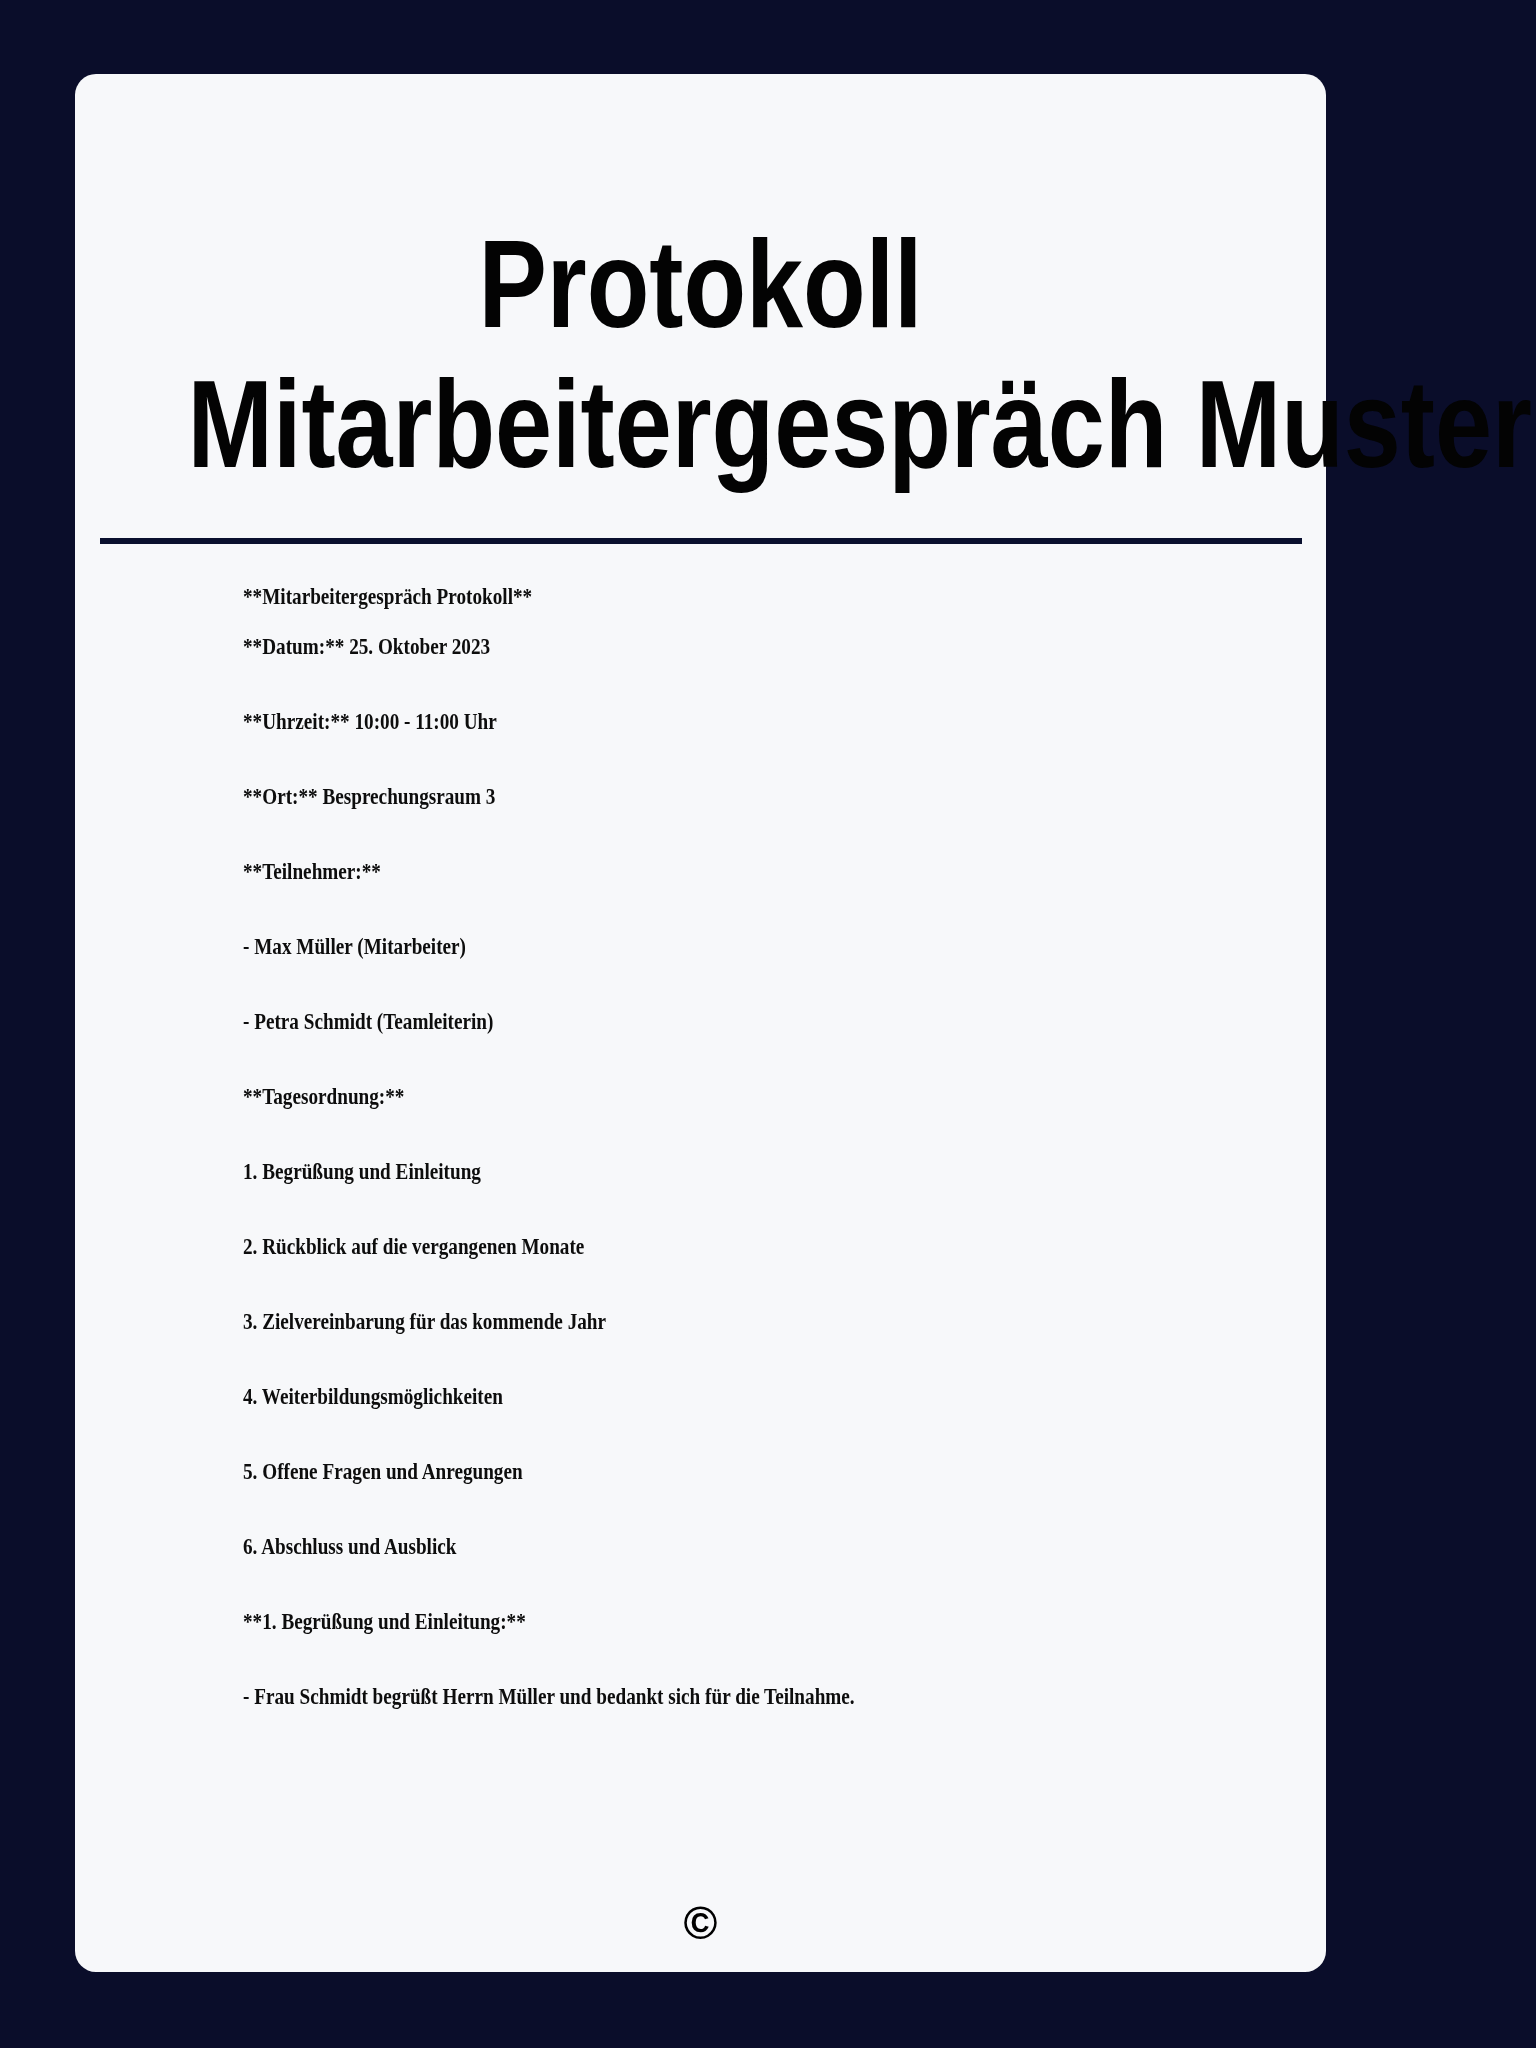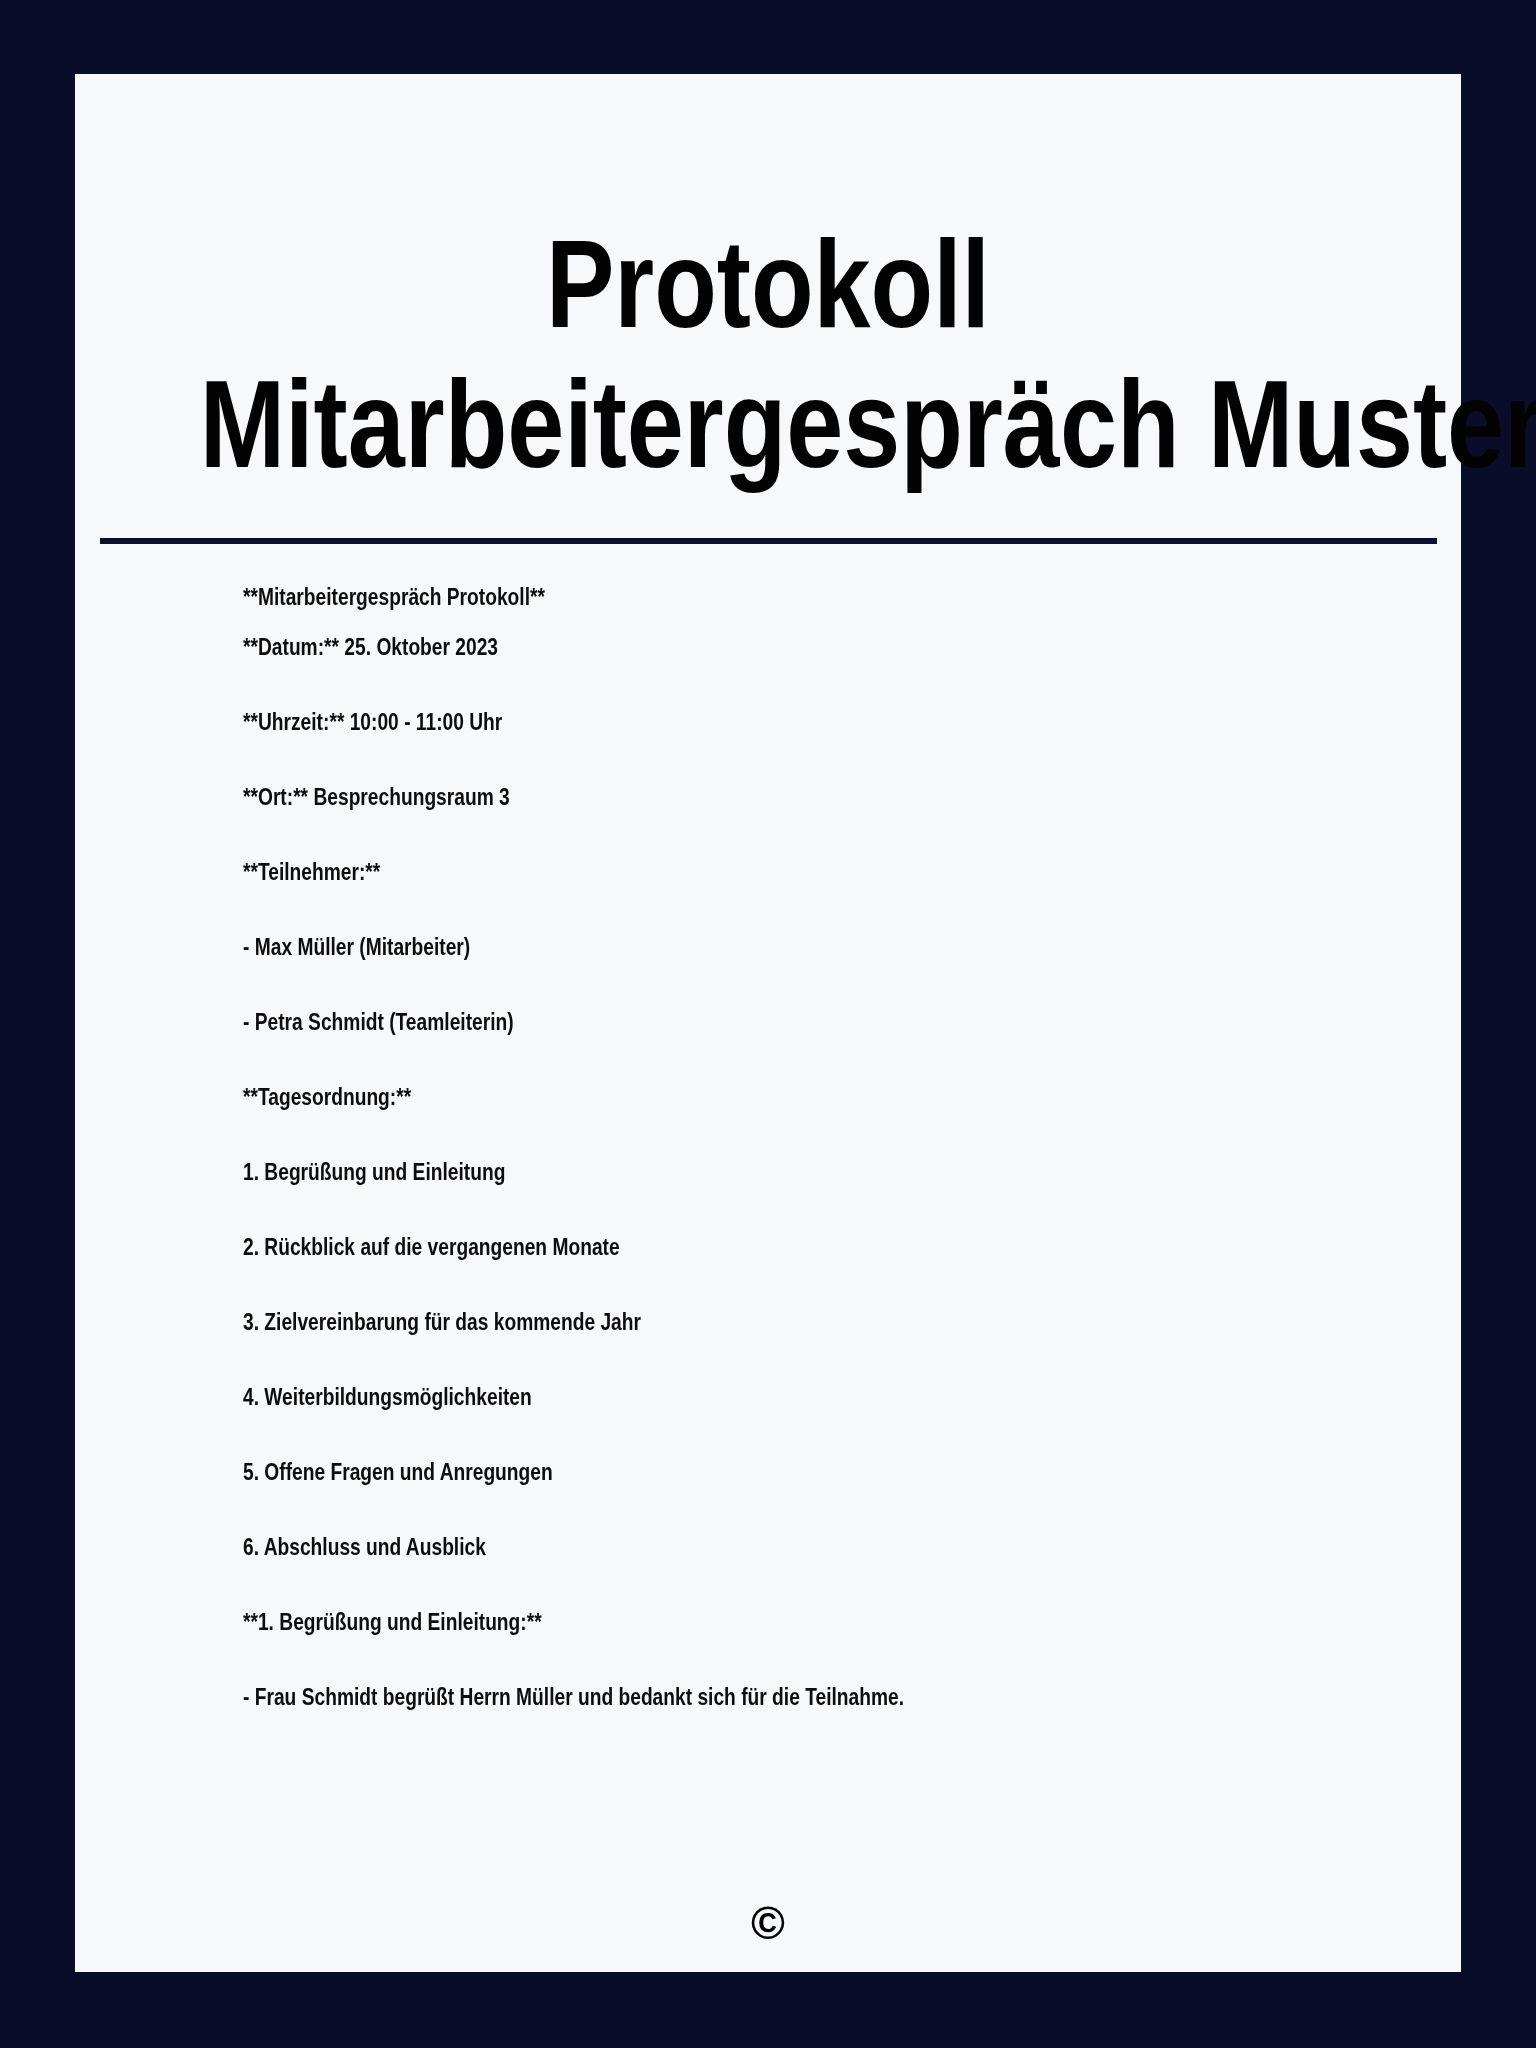--- a/index.html
+++ b/index.html
@@ -13,22 +13,23 @@
   html,body{
     margin:0;padding:0;
     width:1536px;height:2048px;
     background:var(--frame);
     overflow:hidden;
     font-family:"Liberation Sans", sans-serif;
   }
   .page{
     position:absolute;
     left:75px;top:74px;
-    width:1386px;height:1898px;
+    width:1251px;height:1898px;
     background:var(--page);
+    border-radius:21px;
   }
   .doc-title{
     margin:0;
     padding-top:140px;
     text-align:center;
     font-size:125px;
     line-height:140px;
     font-weight:bold;
     color:var(--title-ink);
     transform:scaleX(0.82);
@@ -37,20 +38,21 @@
   }
   .title-rule{
     border:none;
     height:6px;
     background:var(--rule);
     margin:44px 24px 0 25px;
   }
   .doc-body{
     padding:40px 40px 0 168px;
     color:var(--ink);
+    font-family:Liberation Serif, serif;
   }
   .doc-line{
     margin:0 0 50px 0;
     font-size:24px;
     line-height:25px;
     font-weight:bold;
     white-space:nowrap;
     transform:scaleX(0.80);
     transform-origin:0 0;
   }

